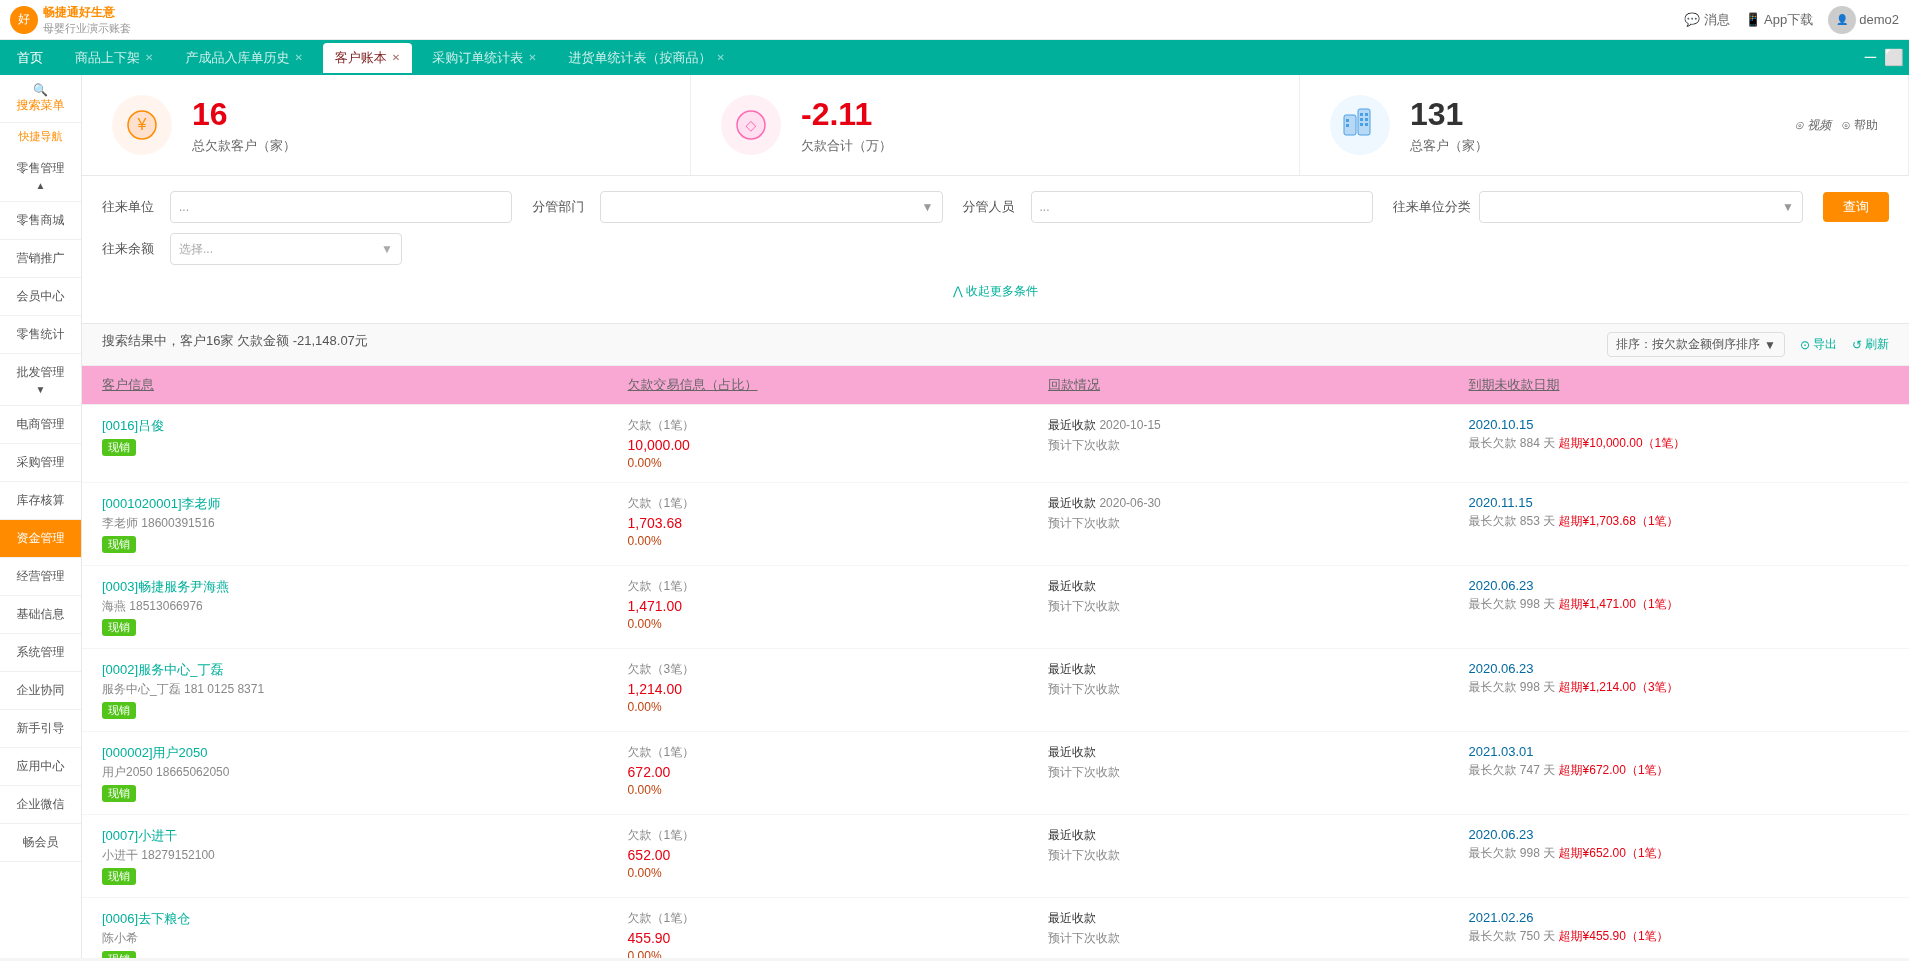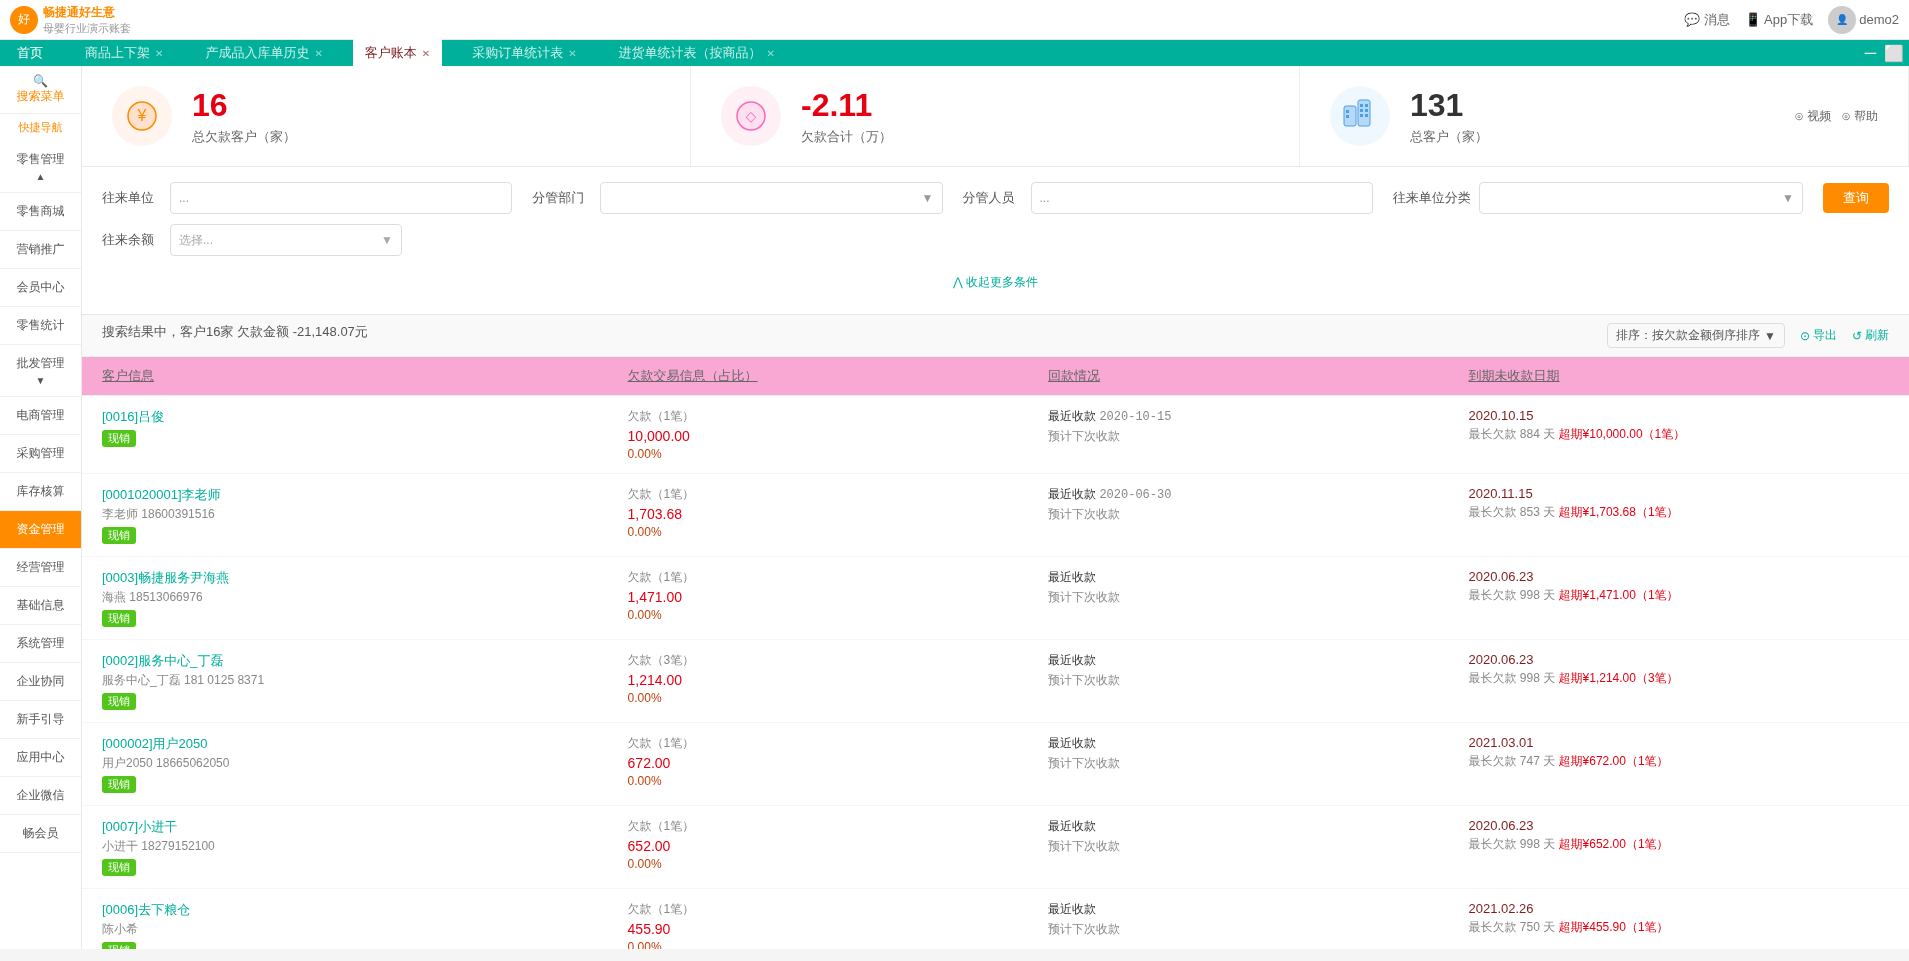--- a/index.html
+++ b/index.html
@@ -8,21 +8,21 @@
     
     .top-bar { display: flex; align-items: center; background: #fff; height: 40px; border-bottom: 1px solid #e8e8e8; padding: 0 10px; justify-content: space-between; }
     .top-bar-left { display: flex; align-items: center; gap: 8px; }
     .logo-area { display: flex; align-items: center; gap: 5px; }
     .logo-icon { width: 28px; height: 28px; background: #ff8c00; border-radius: 50%; display: flex; align-items: center; justify-content: center; color: white; font-size: 12px; }
     .top-bar-right { display: flex; align-items: center; gap: 15px; color: #666; font-size: 13px; }
     .top-bar-right span { cursor: pointer; display: flex; align-items: center; gap: 3px; }
     .avatar { width: 28px; height: 28px; border-radius: 50%; background: #ccc; display: flex; align-items: center; justify-content: center; font-size: 10px; }
     
     
-    .tab-bar { display: flex; align-items: center; background: #00b09b; height: 26px; padding: 0 5px; gap: 18px; }
+    .tab-bar { display: flex; align-items: center; background: #00b09b; height: 35px; padding: 0 5px; gap: 8px; }
     .tab { display: flex; align-items: center; padding: 0 12px; height: 30px; border-radius: 4px 4px 0 0; color: rgba(255,255,255,0.8); cursor: pointer; font-size: 13px; gap: 5px; white-space: nowrap; }
     .tab.active { background: #fff; color: #7f1d1d; border-radius: 4px 4px 0 0; }
     .tab.home { background: transparent; color: #fff; }
     .tab-close { font-size: 10px; opacity: 0.7; }
     .tab-bar-right { margin-left: auto; display: flex; gap: 8px; color: white; font-size: 16px; }
     
     
     .main-layout { display: flex; height: calc(961px - 40px - 38px); }
     
     
@@ -69,24 +69,24 @@
     .table-area { background: #fff; }
     .table-header { display: grid; grid-template-columns: 2.5fr 2fr 2fr 2fr; padding: 10px 20px; background: #f9a8d4; border-bottom: 1px solid #eee; font-size: 13px; color: #666; font-weight: 500; text-decoration: underline; }
     .table-row { display: grid; grid-template-columns: 2.5fr 2fr 2fr 2fr; padding: 12px 20px; border-bottom: 1px solid #f5f5f5; align-items: start; }
     .customer-name { color: #00b09b; cursor: pointer; font-size: 13px; }
     .customer-sub { color: #888; font-size: 12px; margin-top: 2px; }
     .status-tag { display: inline-block; background: #52c41a; color: white; font-size: 11px; padding: 1px 6px; border-radius: 3px; margin-top: 4px; }
     .debt-amount { color: #e60012; font-size: 14px; font-weight: 500; margin-top: 3px; }
     .debt-desc { color: #888; font-size: 12px; }
     .debt-percent { color: #c2410c; font-size: 12px; margin-top: 3px; }
     .overdue-link { color: #e60012; cursor: pointer; font-size: 12px; }
-    .date-val { font-size: 13px; color: #7f1d1d; }
+    .date-val { font-size: 13px; color: #0369a1; }
     .overdue-days { color: #888; font-size: 12px; margin-top: 3px; }
     .collection-info { font-size: 12px; }
-    .collection-date { color: #888; margin-top: 2px; font-family: Liberation Mono, monospace; }
+    .collection-date { color: #888; margin-top: 2px; }
     .next-collection { color: #888; font-size: 12px; margin-top: 3px; }
   </style>
 </head>
 <body>
 
 <div class="top-bar">
   <div class="top-bar-left">
     <div class="logo-area">
       <div class="logo-icon">好</div>
       <div style="display:flex;flex-direction:column;">
@@ -247,21 +247,21 @@
             <rect x="25" y="8" width="3" height="3" fill="#4aa0e6"></rect>
             <rect x="25" y="13" width="3" height="3" fill="#4aa0e6"></rect>
             <rect x="25" y="18" width="3" height="3" fill="#4aa0e6"></rect>
           </svg>
         </div>
         <div class="stat-info">
           <div class="value black">131</div>
           <div class="label">总客户（家）</div>
         </div>
         <div class="stat-card-right">
-          <span style="cursor:pointer;color:#666;font-size:12px;">⊙ <span>视频</span></span>
+          <span style="cursor:pointer;color:#666;font-size:12px;font-style:italic;">⊙ <span>视频</span></span>
           <span style="cursor:pointer;color:#666;font-size:12px;">⊙ <span>帮助</span></span>
         </div>
       </div>
     </div>
 
     <div class="filter-area">
       <div class="filter-row">
         <div class="filter-item">
           <span class="filter-label">往来单位</span>
           <div class="filter-input">

